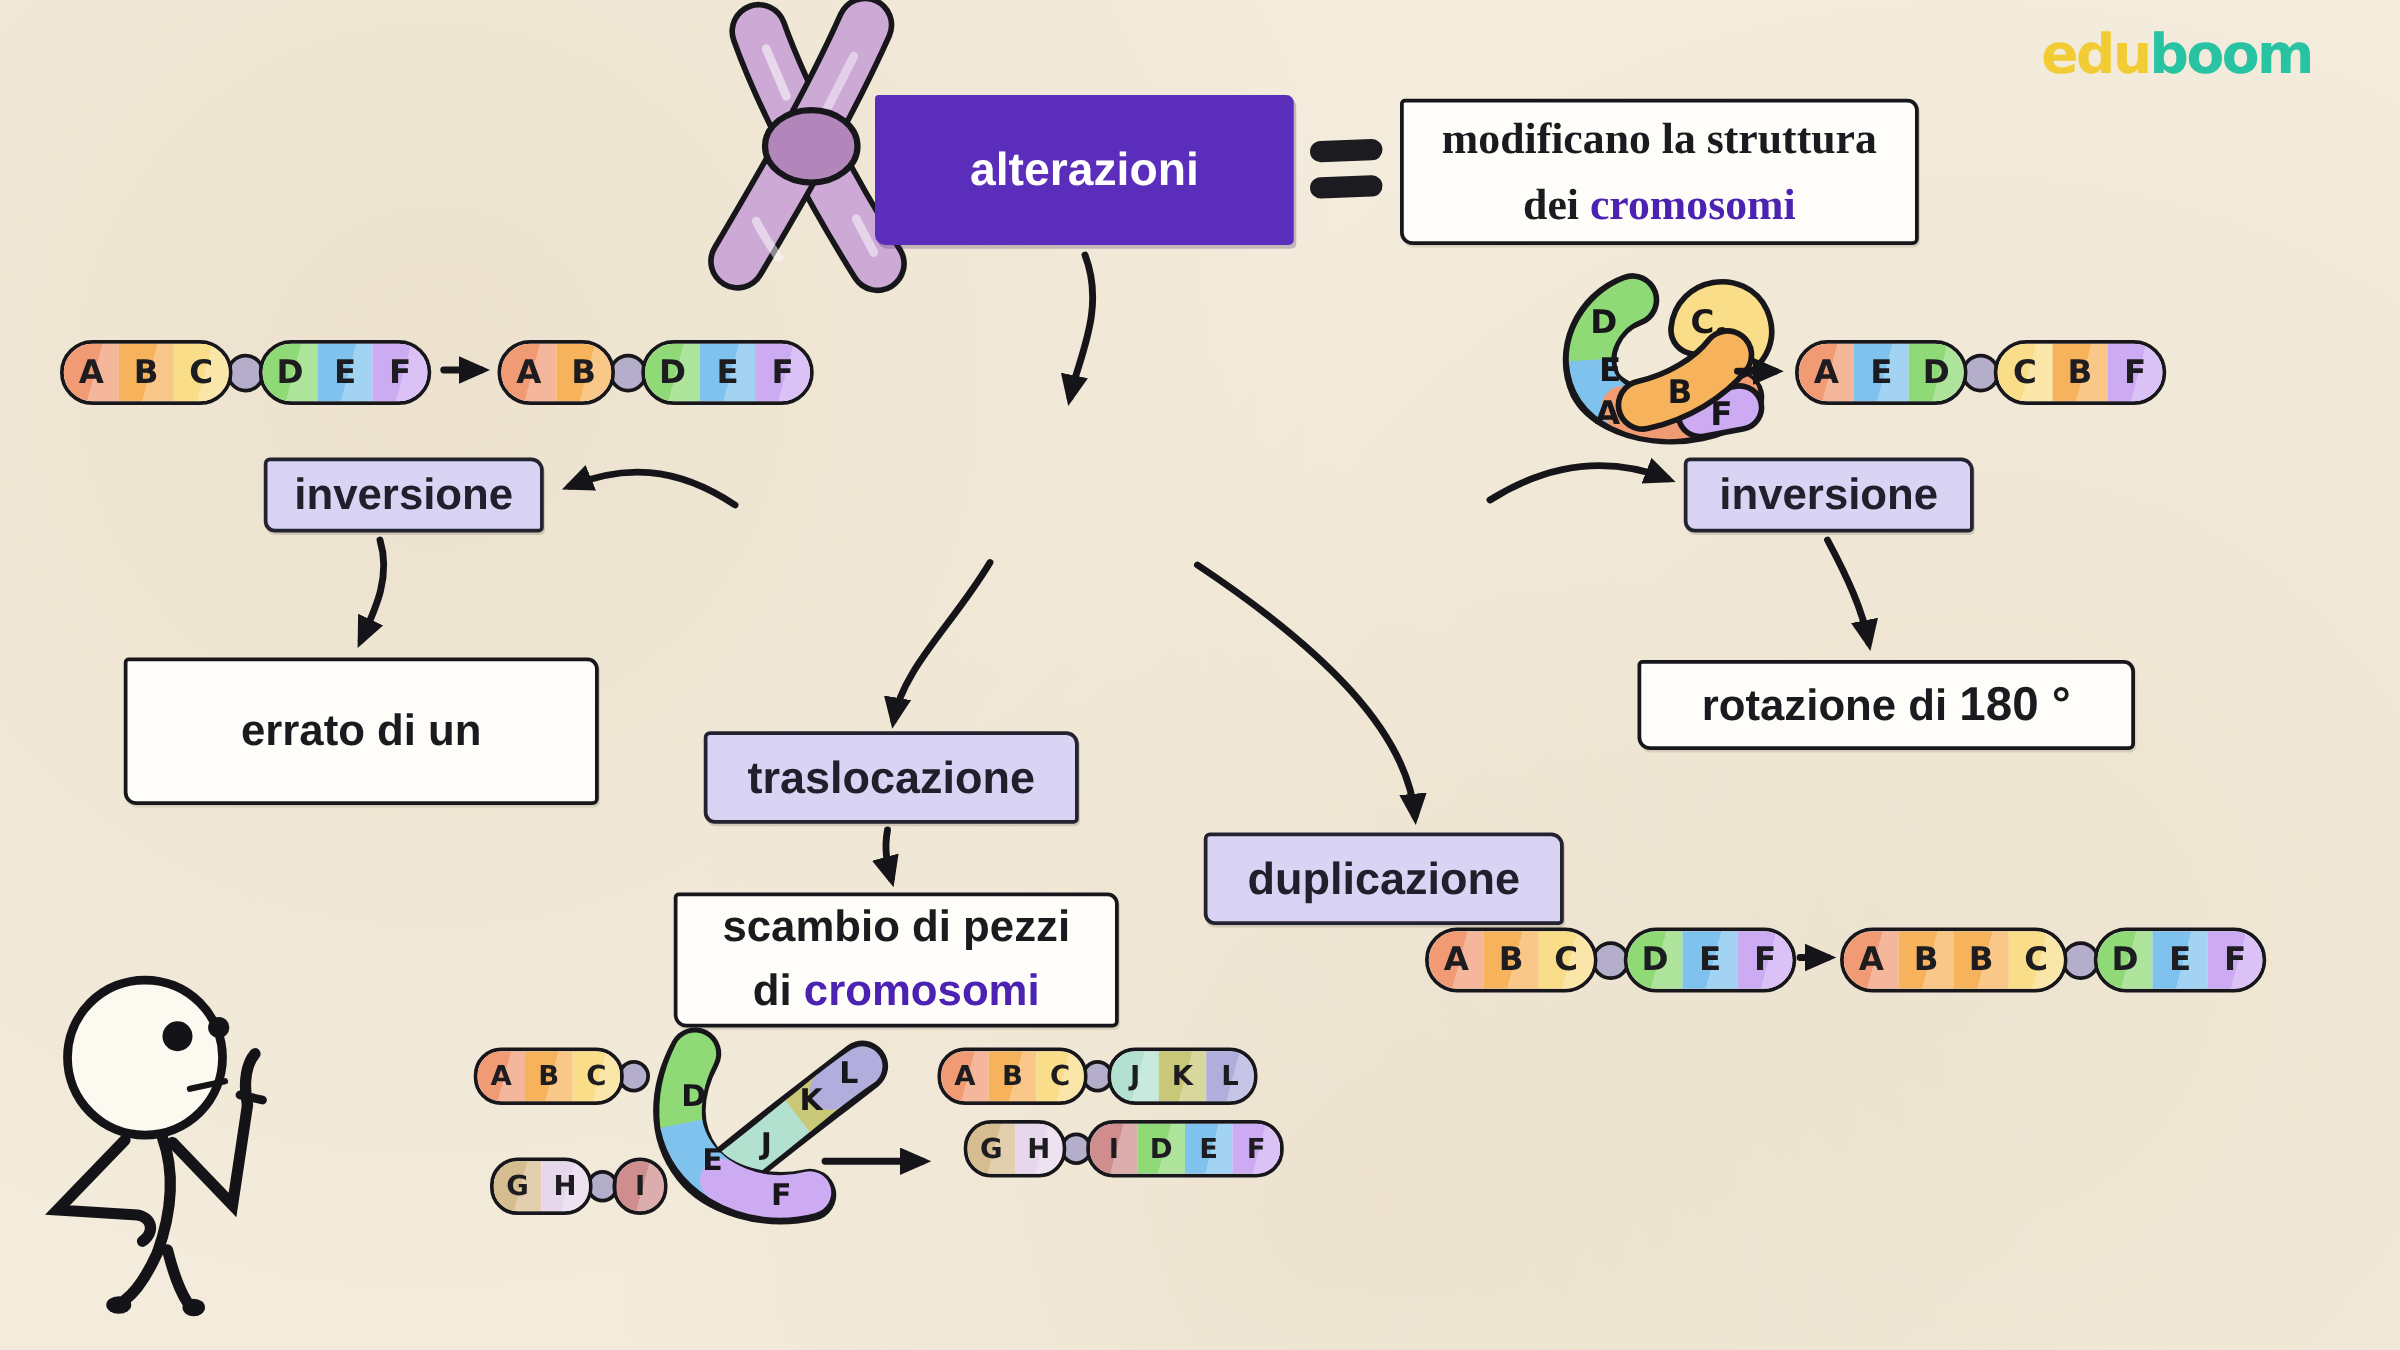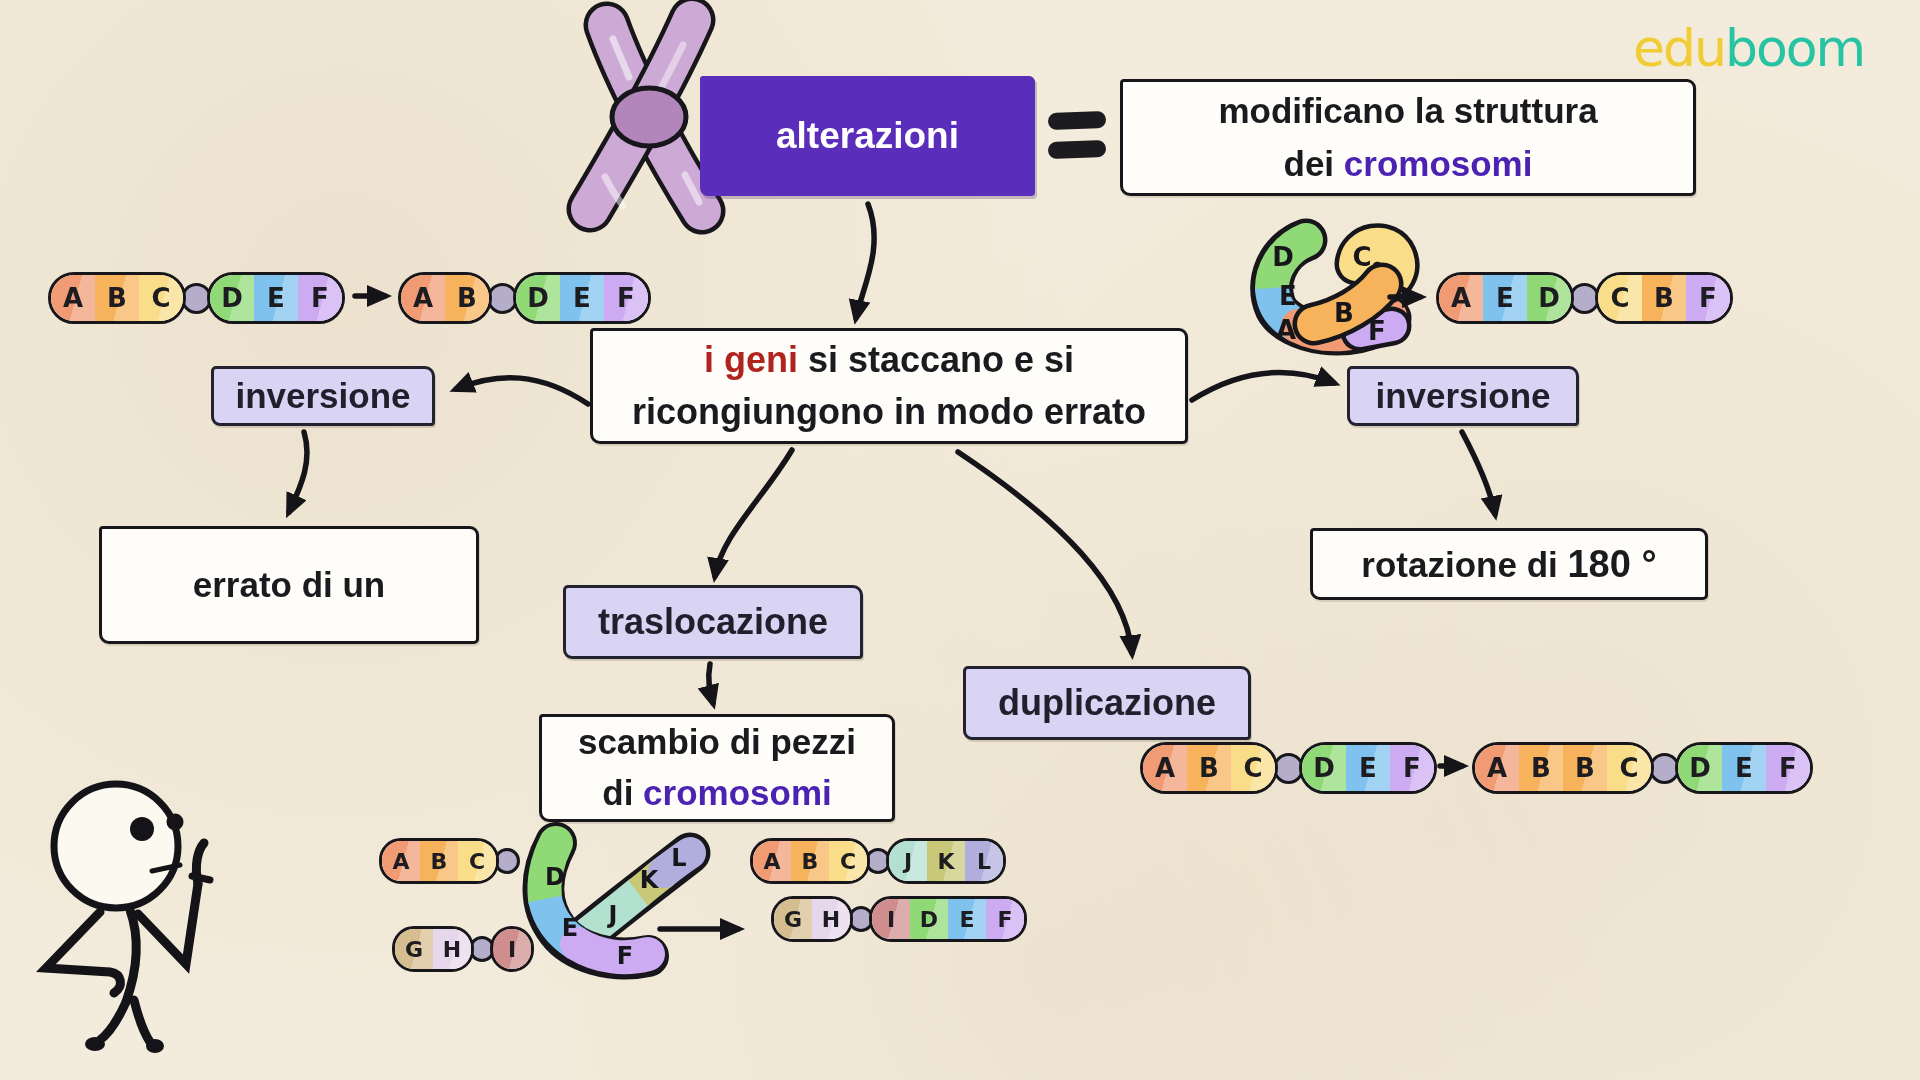--- a/index.html
+++ b/index.html
@@ -20,21 +20,21 @@
   .tag{position:absolute;background:var(--label-bg);border:3px solid #232230;border-radius:5px 10px 4px 9px;
        display:flex;justify-content:center;align-items:center;font-weight:bold;color:#201f2b;
        box-shadow:1px 2px 0 rgba(40,30,10,.15);}
   .title-box{background:var(--title-bg);border:none;border-radius:3px 6px 4px 8px;color:#fff;
        box-shadow:2px 3px 0 rgba(60,30,90,.25);}
   .hl-red{color:var(--red);}
   .hl-purple{color:var(--purple);}
   
   .eqbar{position:absolute;width:58px;height:17px;background:#1c1b1f;border-radius:9px;transform:rotate(-2deg);}
   
-  .logo{position:absolute;font-family:"DejaVu Sans",sans-serif;font-weight:400;font-size:52px;letter-spacing:-2px;}
+  .logo{position:absolute;font-family:"DejaVu Sans",sans-serif;font-weight:700;font-size:44px;letter-spacing:-2px;}
   
   .crow{position:absolute;display:flex;align-items:center;height:52px;}
   .pill{display:flex;border:3.5px solid #17161a;border-radius:26px;overflow:hidden;position:relative;z-index:1;background:#fff;}
   .seg{width:44px;height:46px;display:flex;align-items:center;justify-content:center;
        font-family:"DejaVu Sans",sans-serif;font-weight:bold;font-size:26px;color:#1d1c20;
        background-image:linear-gradient(105deg, rgba(255,255,255,0) 0 55%, rgba(255,255,255,.28) 55%);}
   .cent{width:31px;height:31px;border:3.5px solid #17161a;border-radius:50%;margin:0 -5px;position:relative;z-index:0;}
   .crow.sm{height:46px;}
   .crow.sm .pill{border-width:3px;border-radius:22px;}
   .crow.sm .seg{width:38px;height:40px;font-size:22px;}
@@ -61,21 +61,21 @@
 
   <div class="box title-box" style="left:700px;top:76px;width:335px;height:120px;font-size:37px;line-height:1.4;">
     <div>alterazioni</div>
   </div>
 
   <div>
     <div class="eqbar" style="left:1048px;top:112px;"></div>
     <div class="eqbar" style="left:1048px;top:141px;"></div>
   </div>
 
-  <div class="box" style="left:1120px;top:79px;width:576px;height:117px;font-size:35px;line-height:1.5;">
+  <div class="box" style="left:1120px;top:79px;width:415px;height:117px;font-size:35px;line-height:1.5;font-family:Liberation Serif, serif;">
     <div>modificano la struttura</div>
     <div><span>dei </span><span class="hl-purple">cromosomi</span></div>
   </div>
 
   <div class="logo" style="left:1633px;top:18px;">
     <span style="color:#f2cc35;">edu</span><span style="color:#27c3a3;">boom</span>
   </div>
 
   <div class="crow" style="left:48px;top:272px;">
       <div class="pill">
@@ -128,24 +128,20 @@
         <div class="seg" style="background-color: rgb(143, 217, 118);">D</div>
       </div>
       <div class="cent" style="background-color: rgb(181, 174, 203);"></div>
       <div class="pill">
         <div class="seg" style="background-color: rgb(249, 221, 136);">C</div>
         <div class="seg" style="background-color: rgb(247, 179, 91);">B</div>
         <div class="seg" style="background-color: rgb(204, 171, 243);">F</div>
       </div>
     </div>
 
-  <div class="box" style="left:590px;top:328px;width:598px;height:116px;font-size:36px;line-height:1.45;">
-    <div><span class="hl-red">i geni</span><span> si staccano e si</span></div>
-    <div>ricongiungono in modo errato</div>
-  </div>
 
   <div class="tag" style="left:211px;top:366px;width:224px;height:60px;font-size:35px;">
     <span>inversione</span>
   </div>
   <div class="tag" style="left:563px;top:585px;width:300px;height:74px;font-size:36px;">
     <span>traslocazione</span>
   </div>
   <div class="tag" style="left:1347px;top:366px;width:232px;height:60px;font-size:35px;">
     <span>inversione</span>
   </div>

